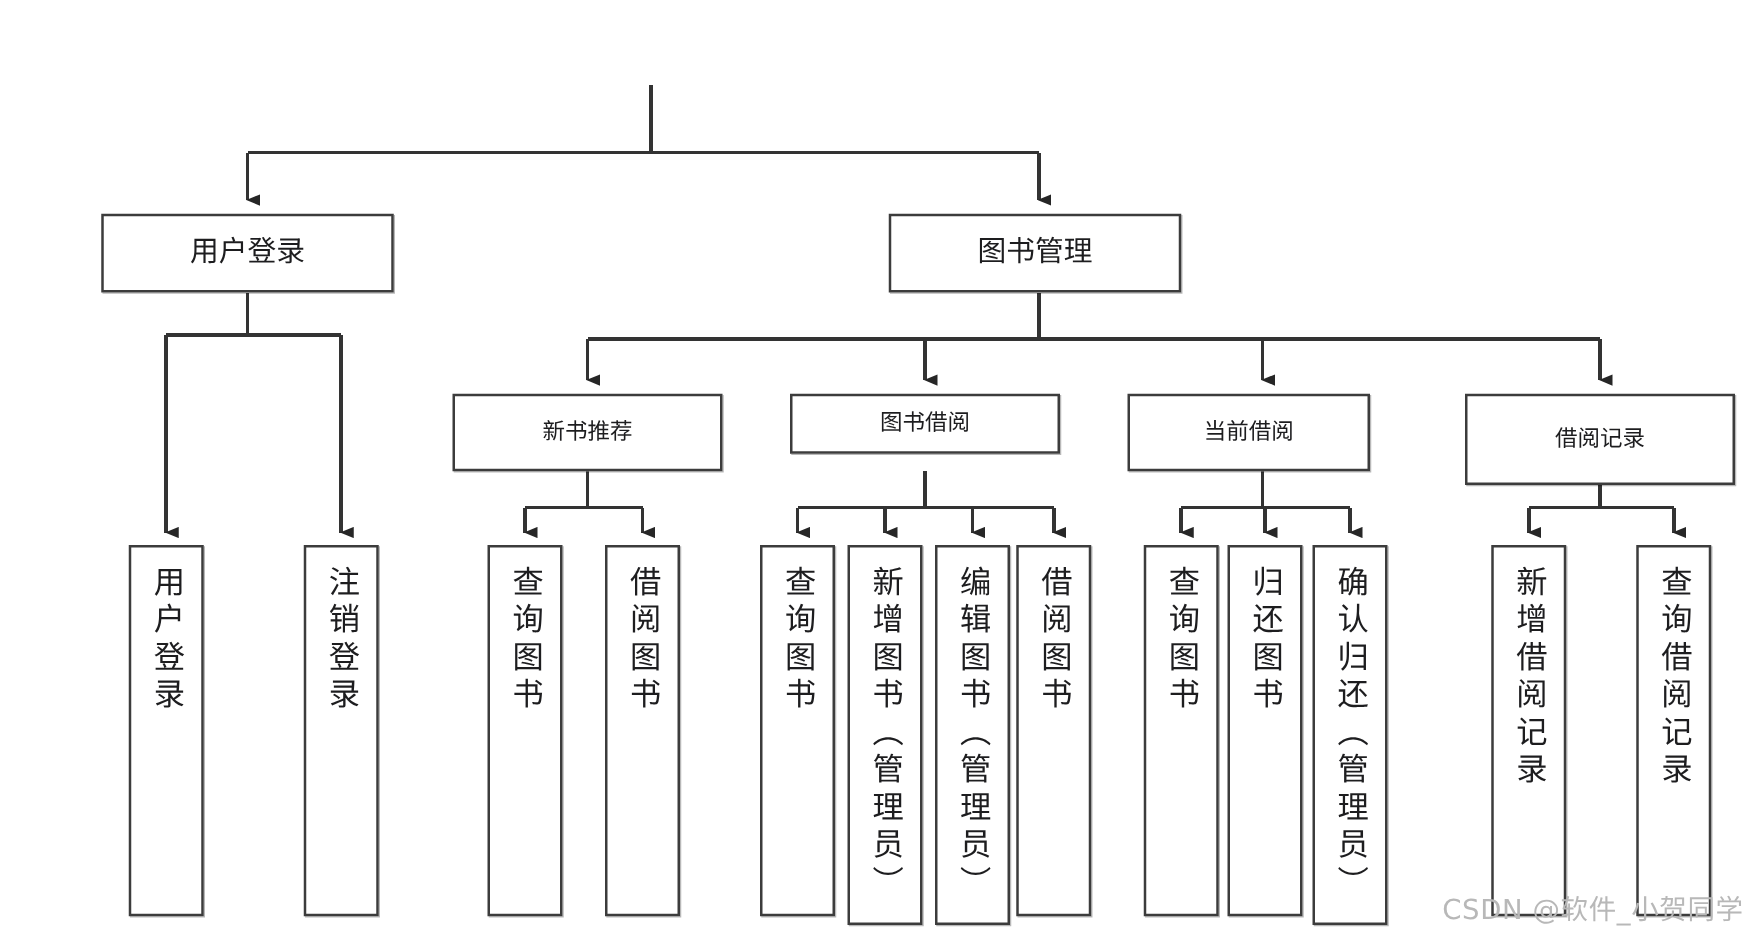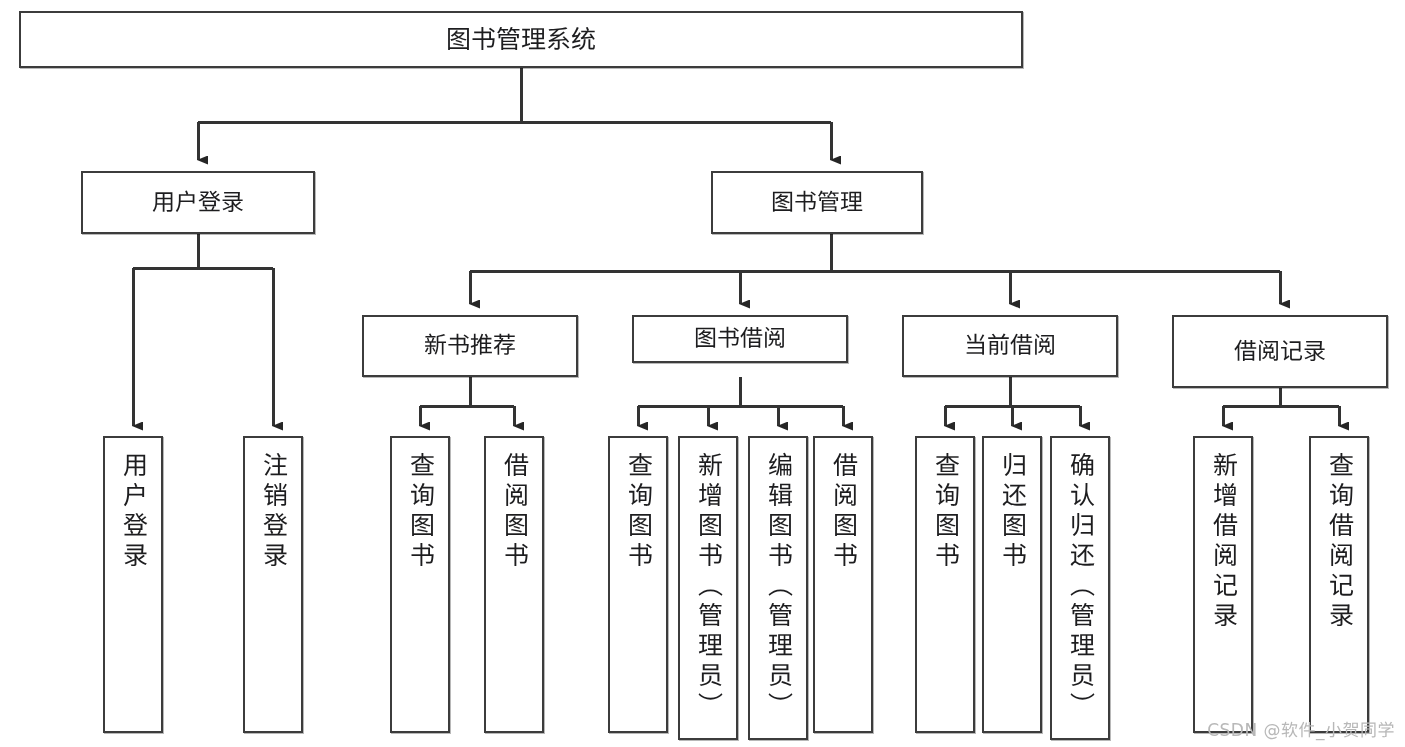--- a/index.html
+++ b/index.html
@@ -34,39 +34,39 @@
   }
   .node .txt{
     color:#1d1d1f;
     line-height:1.28;
     text-align:center;
     white-space:nowrap;
   }
   
   .tier-root .txt{font-size:25px;}
   .tier-2 .txt{font-size:23px;}
-  .tier-3 .txt{font-size:23px;text-align:right;}
+  .tier-3 .txt{font-size:18px;text-align:right;}
   
   .leaf{
     align-items:flex-start;
     padding-top:14px;
   }
   .leaf .txt{
     writing-mode:vertical-rl;
     text-orientation:upright;
     font-size:25px;
     letter-spacing:5px;
     line-height:1;
     white-space:nowrap;
   }
   .watermark{
     position:absolute;
     right:10px;
     bottom:6px;
-    font-size:17px;
+    font-size:22px;
     color:#b8b8b8;
     letter-spacing:0.5px;
     z-index:5;
     white-space:nowrap;
     user-select:none;
   }
 </style>
 </head>
 <body>
 
@@ -116,41 +116,38 @@
       <path d="M1012,406 L1012,426" marker-end="url(#arw)"></path>
       <path d="M1080,406 L1080,426" marker-end="url(#arw)"></path>
 
       <path d="M1280,377 L1280,406"></path>
       <path d="M1223,406 L1339,406"></path>
       <path d="M1223,406 L1223,426" marker-end="url(#arw)"></path>
       <path d="M1339,406 L1339,426" marker-end="url(#arw)"></path>
     </g>
   </svg>
 
-  <div class="node tier-root" style="left:19px;top:11px;width:1004px;height:57px;">
-    <span class="txt">图书管理系统</span>
-  </div>
 
   <div class="node tier-2" style="left:81px;top:171px;width:234px;height:63px;">
     <span class="txt">用户登录</span>
   </div>
 
-  <div class="node tier-2" style="left:711px;top:171px;width:212px;height:63px;">
+  <div class="node tier-2" style="left:711px;top:171px;width:234px;height:63px;">
     <span class="txt">图书管理</span>
   </div>
 
   <div class="node tier-3" style="left:362px;top:315px;width:216px;height:62px;">
     <span class="txt">新书推荐</span>
   </div>
 
   <div class="node tier-3" style="left:632px;top:315px;width:216px;height:48px;">
     <span class="txt">图书借阅</span>
   </div>
 
-  <div class="node tier-3" style="left:902px;top:315px;width:216px;height:62px;">
+  <div class="node tier-3" style="left:902px;top:315px;width:194px;height:62px;">
     <span class="txt">当前借阅</span>
   </div>
 
   <div class="node tier-3" style="left:1172px;top:315px;width:216px;height:73px;">
     <span class="txt">借阅记录</span>
   </div>
 
   <div class="node leaf" style="left:103px;top:436px;width:60px;height:297px;">
     <span class="txt">用户登录</span>
   </div>

